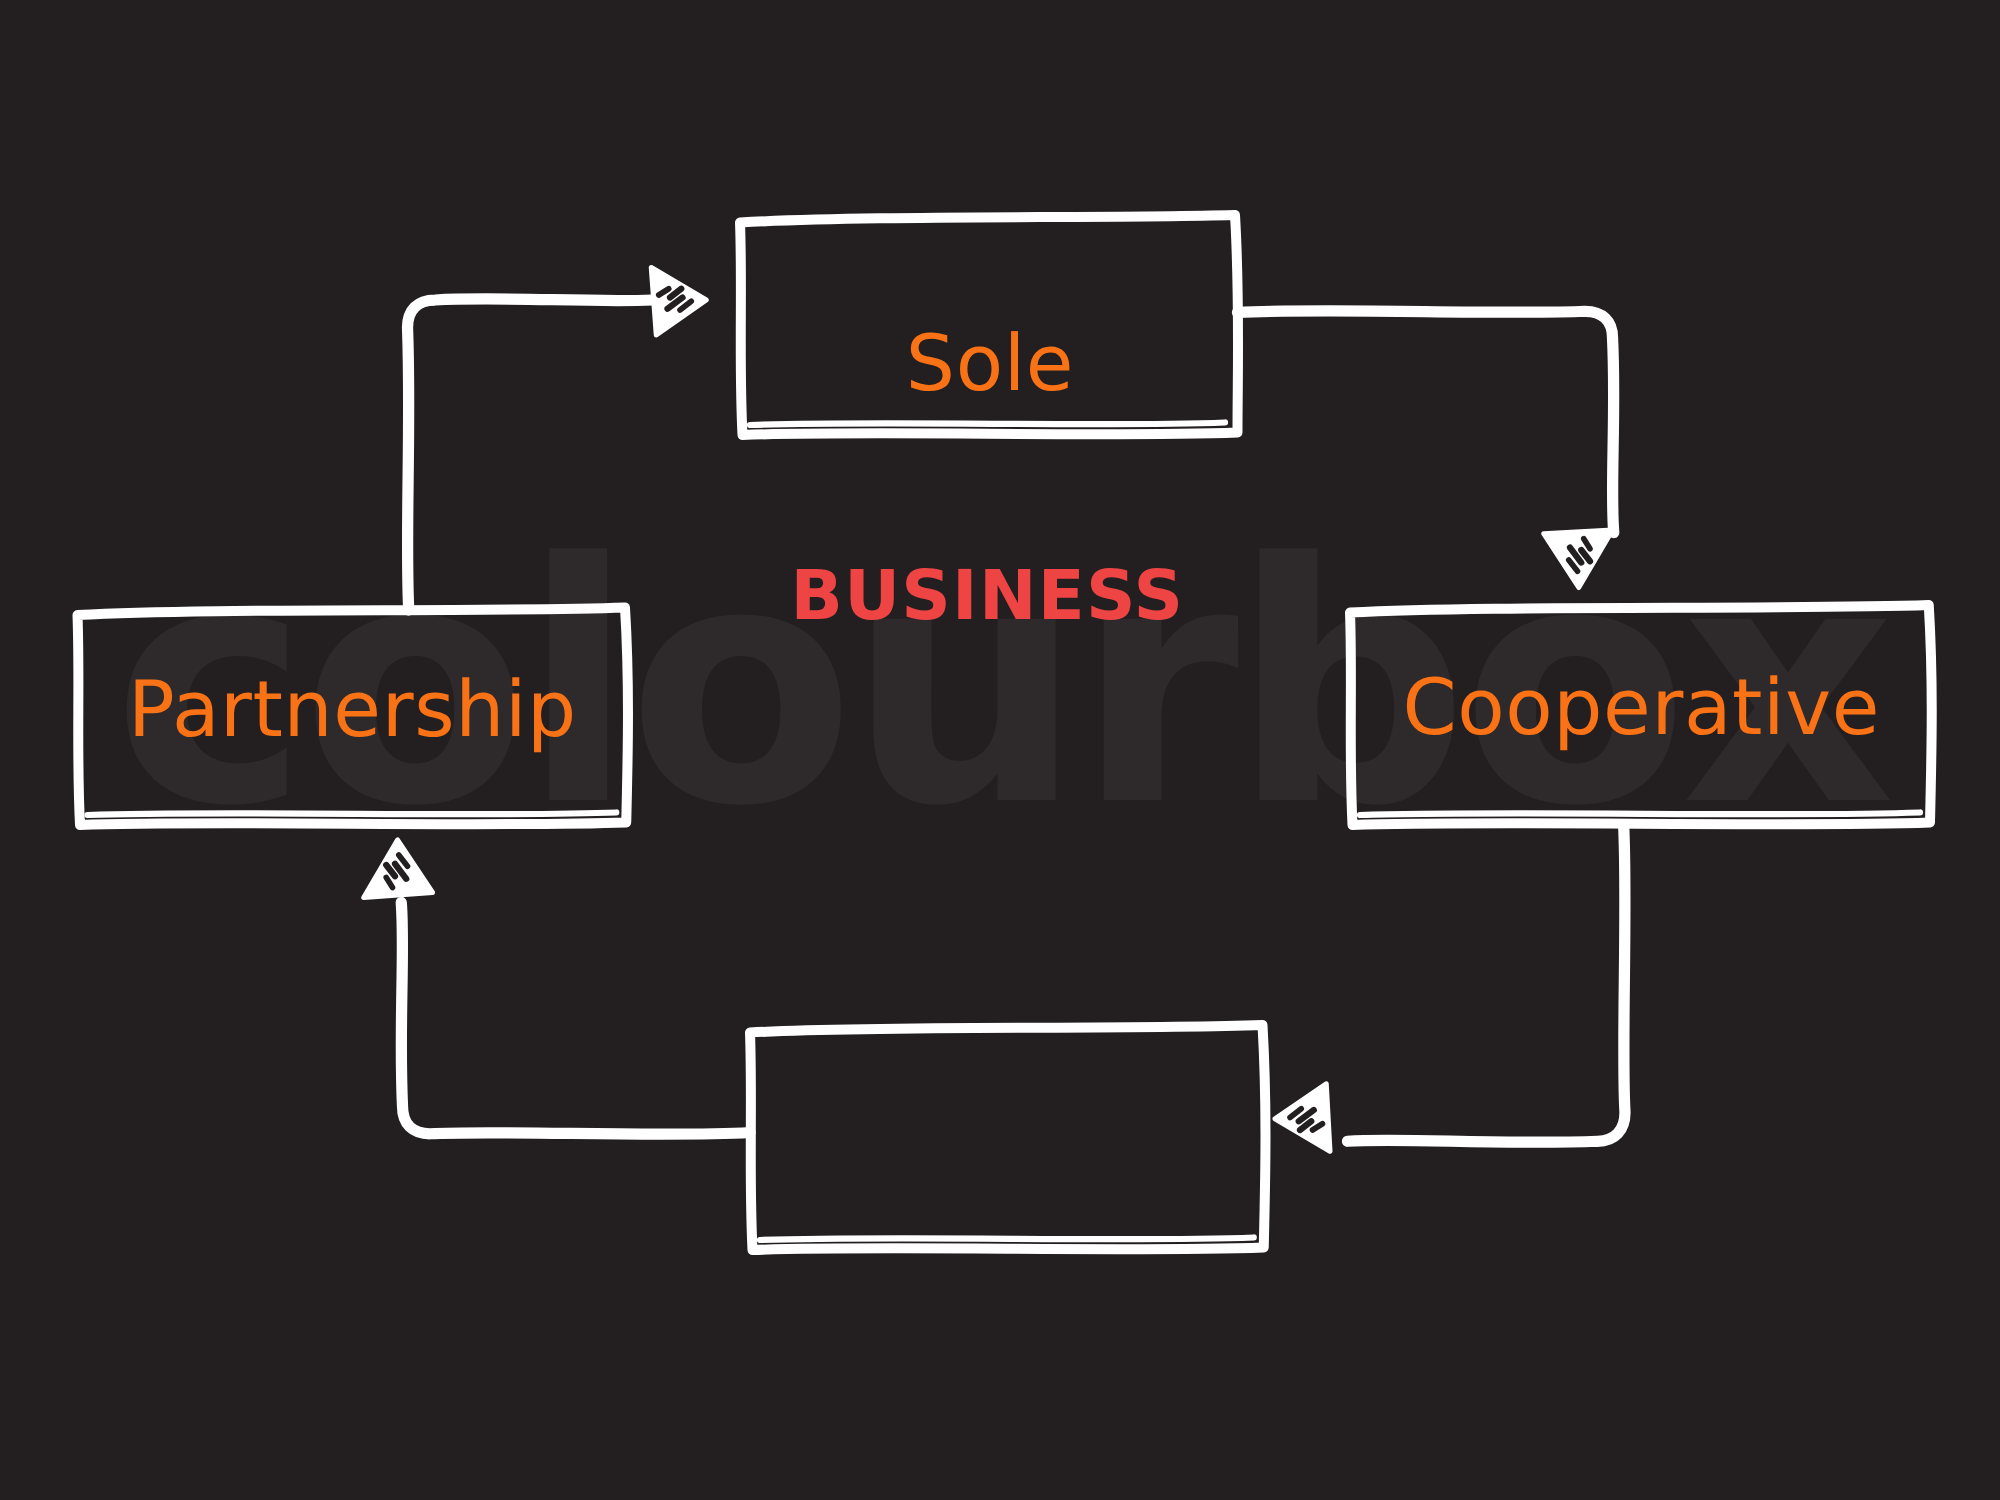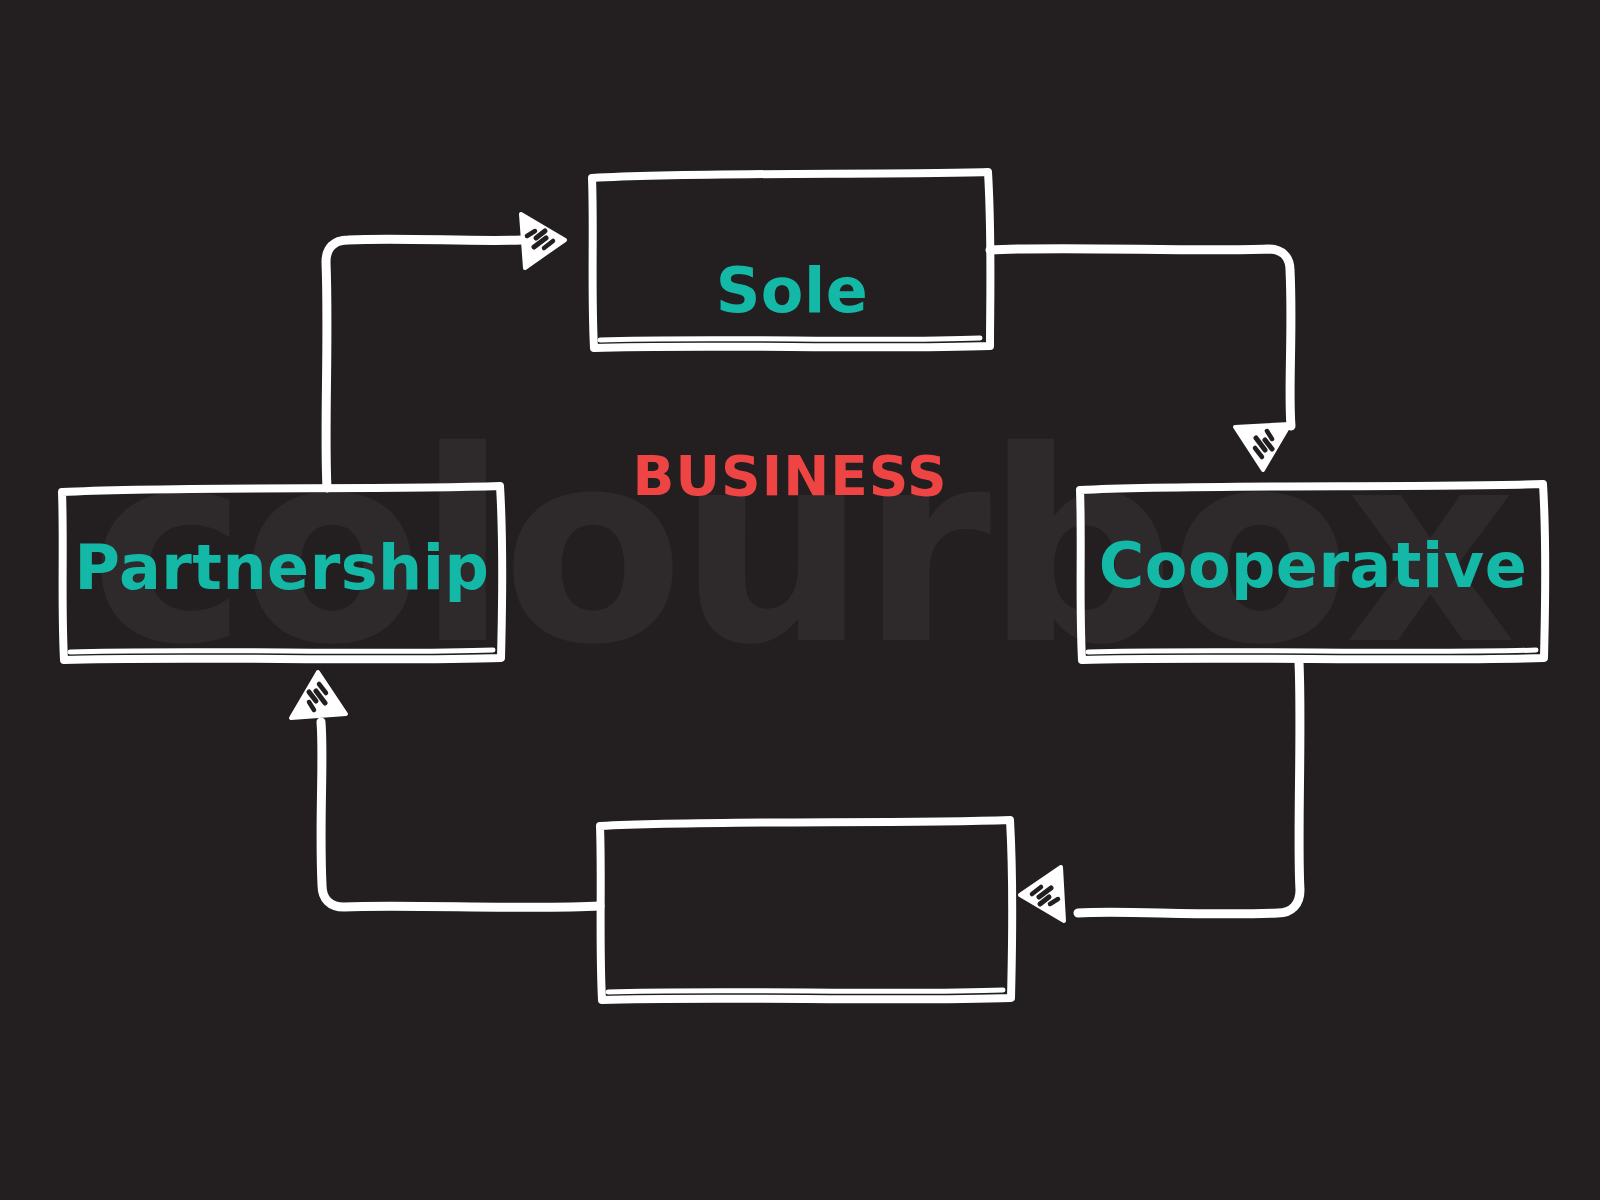--- a/index.html
+++ b/index.html
@@ -27,25 +27,25 @@
   }
   .diagram-svg {
     z-index: 3;
   }
   .labels {
     z-index: 4;
     pointer-events: none;
   }
   .node-label {
     position: absolute;
-    color: #14b8a6;
+    color: #f97316;
     text-align: center;
     line-height: 1.02;
     font-family: "DejaVu Sans", sans-serif;
-    font-weight: 700;
+    font-weight: 400;
     letter-spacing: 0.5px;
     white-space: pre-line;
   }
   .center-title {
     position: absolute;
     text-align: center;
     font-family: "DejaVu Sans", sans-serif;
     font-weight: 700;
     letter-spacing: 1px;
     line-height: 0.96;

